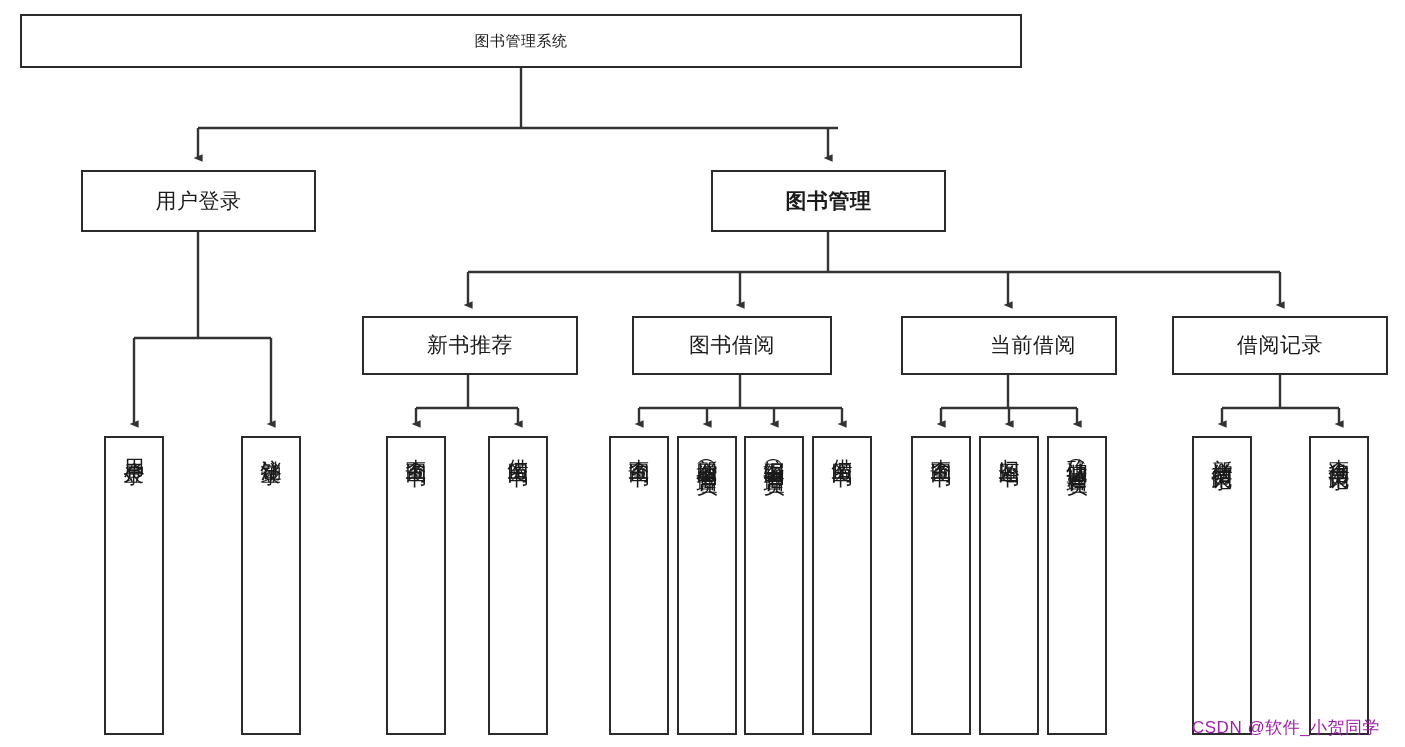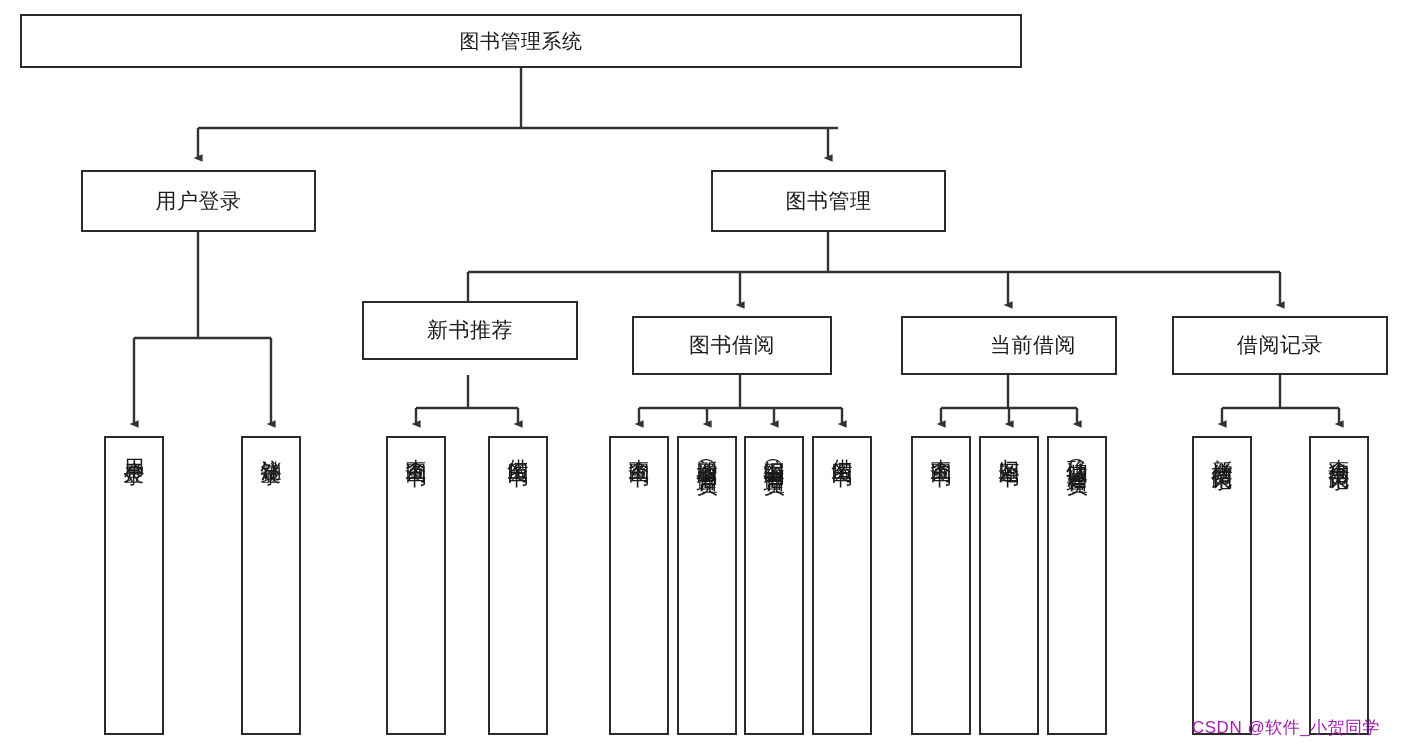--- a/index.html
+++ b/index.html
@@ -40,21 +40,21 @@
   .node-label {
     display: block;
     line-height: 1.25;
     letter-spacing: 0.5px;
     white-space: nowrap;
   }
   .node.horiz .node-label {
     font-size: 21px;
   }
   .node.root .node-label {
-    font-size: 20px;
+    font-size: 15px;
   }
   .node.vert {
     align-items: flex-start;
     justify-content: center;
     padding-top: 4px;
   }
   .node.vert .node-label {
     writing-mode: vertical-rl;
     text-orientation: upright;
     font-size: 21px;
@@ -128,25 +128,25 @@
     </g>
   </svg>
 
   <div class="node root horiz" style="left:20px; top:14px; width:1002px; height:54px;">
     <span class="node-label">图书管理系统</span>
   </div>
 
   <div class="node horiz" style="left:81px; top:170px; width:235px; height:62px;">
     <span class="node-label">用户登录</span>
   </div>
-  <div class="node horiz" style="left:711px; top:170px; width:235px; height:62px;">
+  <div class="node horiz" style="left:711px; top:170px; width:235px; height:62px;font-weight:bold;">
     <span class="node-label">图书管理</span>
   </div>
 
-  <div class="node horiz" style="left:362px; top:301px; width:216px; height:59px;text-align:center;">
+  <div class="node horiz" style="left:362px; top:316px; width:216px; height:59px;text-align:center;">
     <span class="node-label">新书推荐</span>
   </div>
   <div class="node horiz" style="left:632px; top:316px; width:200px; height:59px;">
     <span class="node-label">图书借阅</span>
   </div>
   <div class="node horiz" style="left:901px; top:316px; width:216px; height:59px;padding-left:48px;">
     <span class="node-label">当前借阅</span>
   </div>
   <div class="node horiz" style="left:1172px; top:316px; width:216px; height:59px;font-family:Liberation Serif, serif;">
     <span class="node-label">借阅记录</span>

